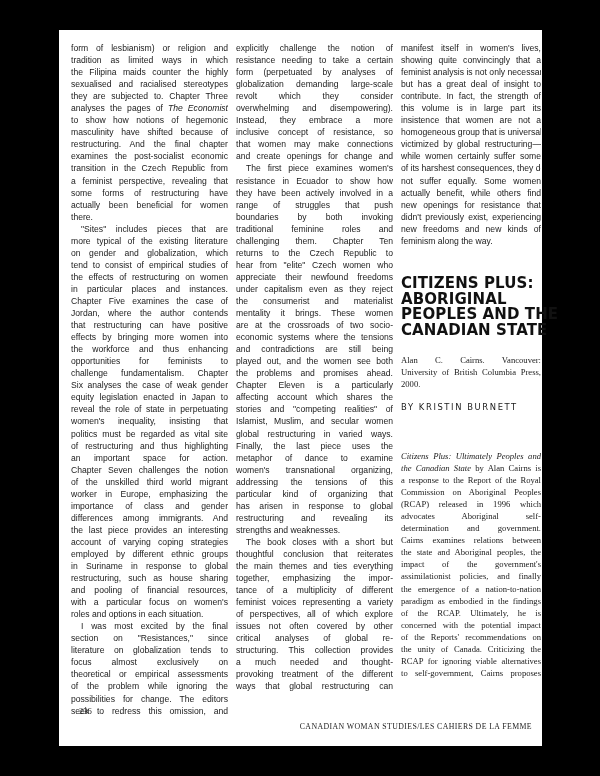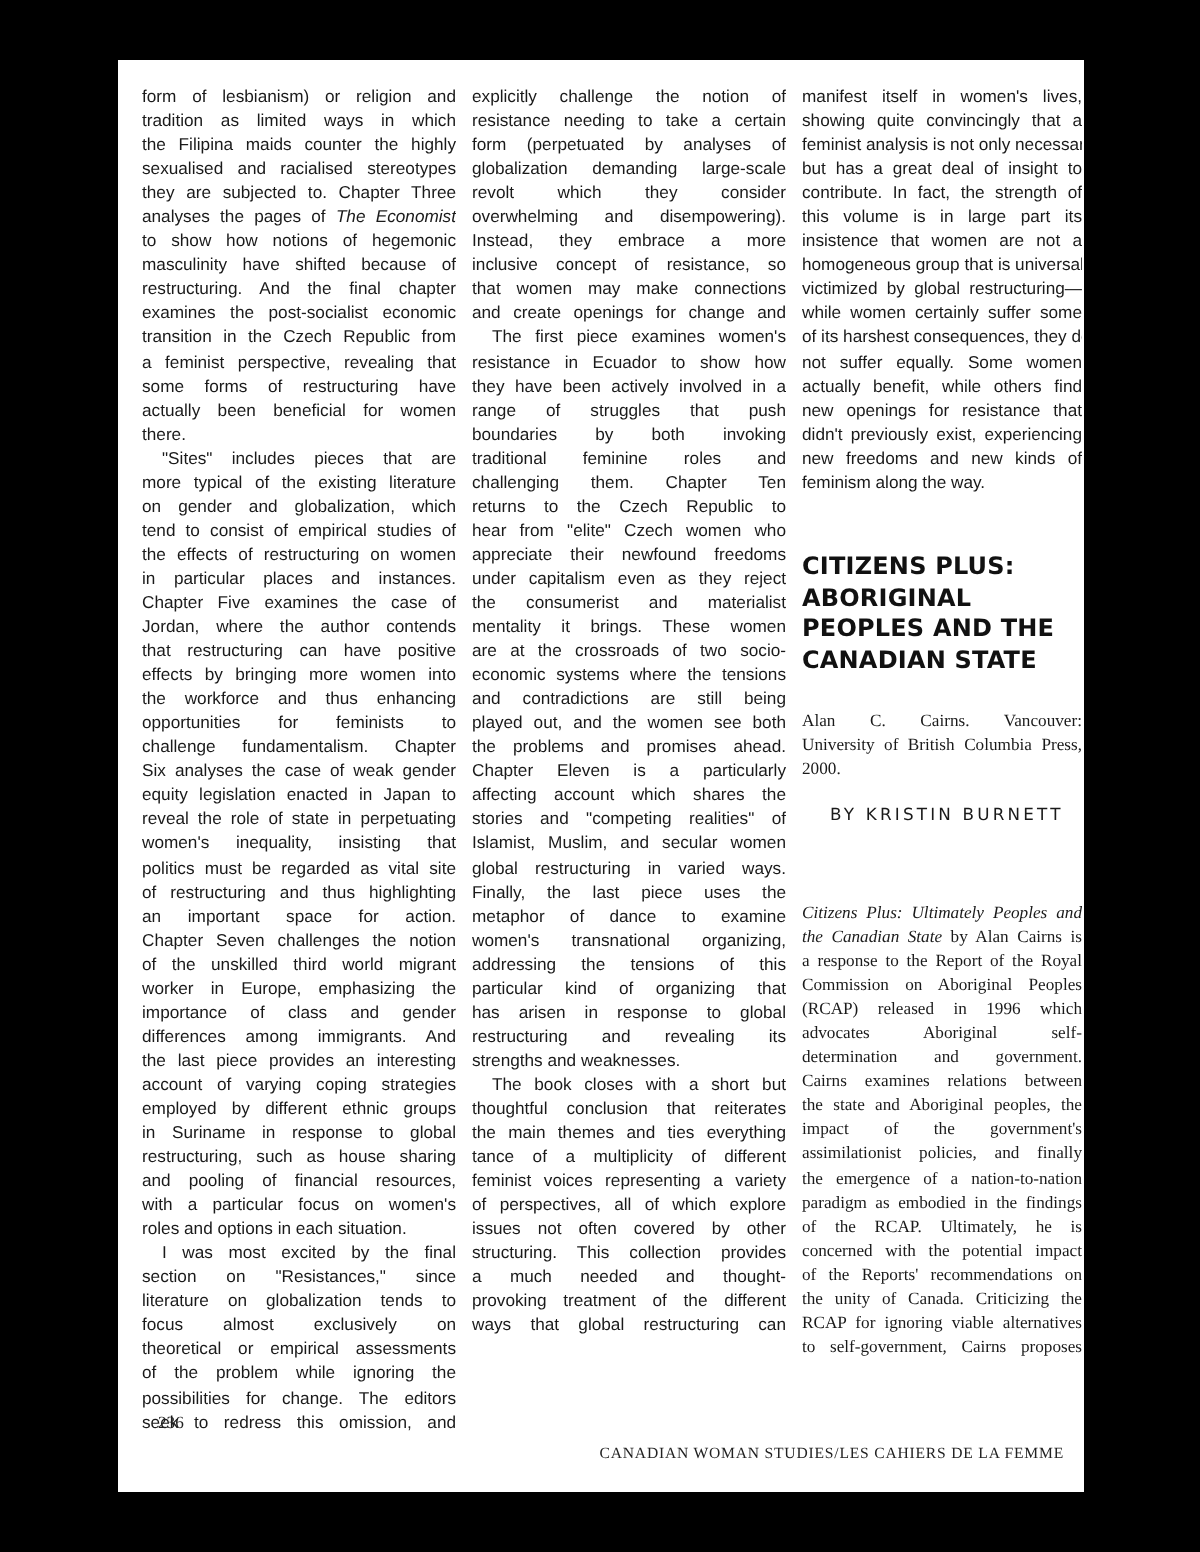--- a/index.html
+++ b/index.html
@@ -5,26 +5,26 @@
   html, body { margin:0; padding:0; }
   body { width:600px; height:776px; background:#000; position:relative; overflow:hidden; }
   .page { position:absolute; left:59px; top:30px; width:483px; height:716px; background:#fff; }
   .col { position:absolute; top:12px; width:157px; font-family:Liberation Sans, sans-serif; font-size:8.6px; line-height:12.05px; color:#1a1a1a; }
   .col .ln { display:block; white-space:nowrap; text-align:justify; text-align-last:justify; height:12.05px; overflow:hidden; }
   .col .ln.last { text-align-last:left; }
   .col .ln.ind { text-indent:10px; }
   #col1 { left:12px; }
   #col2 { left:177px; }
   #col3 { left:342px; width:140px; }
-  .heading { position:absolute; left:342px; top:246px; width:145px; font-family:"DejaVu Sans","Liberation Sans",sans-serif; font-weight:bold; font-size:12px; line-height:15.5px; color:#111; letter-spacing:0.1px; }
+  .heading { position:absolute; left:342px; top:246px; width:145px; font-family:"DejaVu Sans","Liberation Sans",sans-serif; font-weight:bold; font-size:15px; line-height:15.5px; color:#111; letter-spacing:0.1px; }
   .heading span { display:block; white-space:nowrap; }
   .cite { position:absolute; left:342px; top:324px; width:140px; font-family:"Liberation Serif",serif; font-size:8.6px; line-height:12.05px; color:#1a1a1a; }
   .cite span { display:block; white-space:nowrap; text-align:justify; text-align-last:justify; }
   .cite span.last { text-align-last:left; }
-  .byline { position:absolute; left:356px; top:372px; font-family:"DejaVu Sans","Liberation Sans",sans-serif; font-size:8.4px; letter-spacing:1.6px; color:#1a1a1a; white-space:nowrap; }
+  .byline { position:absolute; left:342px; top:372px; font-family:"DejaVu Sans","Liberation Sans",sans-serif; font-size:8.4px; letter-spacing:1.6px; color:#1a1a1a; white-space:nowrap; }
   .review { position:absolute; left:342px; top:420px; width:140px; font-family:"Liberation Serif",serif; font-size:8.6px; line-height:12.05px; color:#1a1a1a; }
   .review .ln { display:block; white-space:nowrap; text-align:justify; text-align-last:justify; height:12.05px; overflow:hidden; }
   .folio { position:absolute; left:20px; top:676px; font-family:"Liberation Serif",serif; font-size:8.6px; color:#222; }
   .running { position:absolute; right:10px; top:692px; font-family:"Liberation Serif",serif; font-size:7.8px; letter-spacing:0.4px; color:#222; white-space:nowrap;padding-left:40px; }
 </style>
 </head>
 <body>
 
 <div class="page">
   <div class="col" id="col1">
@@ -123,24 +123,26 @@
       <span class="ln">metaphor of dance to examine</span>
       <span class="ln">women's transnational organizing,</span>
       <span class="ln">addressing the tensions of this</span>
       <span class="ln">particular kind of organizing that</span>
       <span class="ln">has arisen in response to global</span>
       <span class="ln">restructuring and revealing its</span>
       <span class="ln last">strengths and weaknesses.</span>
       <span class="ln ind">The book closes with a short but</span>
       <span class="ln">thoughtful conclusion that reiterates</span>
       <span class="ln">the main themes and ties everything</span>
+      <span class="ln">together, emphasizing the impor-</span>
       <span class="ln">tance of a multiplicity of different</span>
       <span class="ln">feminist voices representing a variety</span>
       <span class="ln">of perspectives, all of which explore</span>
       <span class="ln">issues not often covered by other</span>
+      <span class="ln">critical analyses of global re-</span>
       <span class="ln">structuring. This collection provides</span>
       <span class="ln">a much needed and thought-</span>
       <span class="ln">provoking treatment of the different</span>
       <span class="ln">ways that global restructuring can</span>
     </div>
   <div class="col" id="col3">
       <span class="ln">manifest itself in women's lives,</span>
       <span class="ln">showing quite convincingly that a</span>
       <span class="ln">feminist analysis is not only necessary,</span>
       <span class="ln">but has a great deal of insight to</span>

